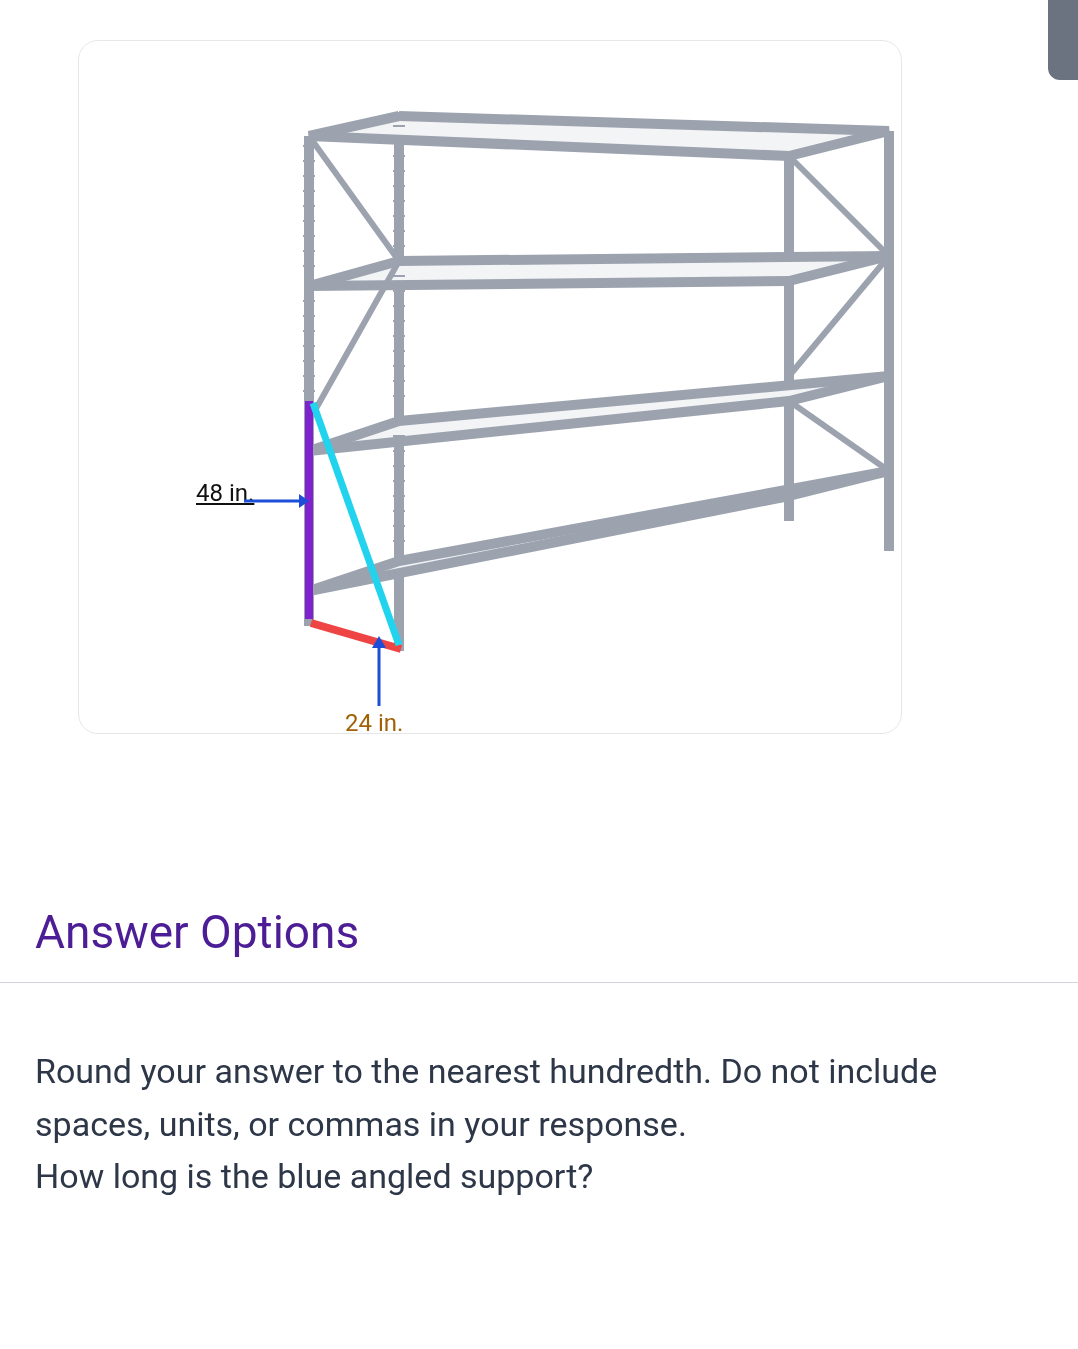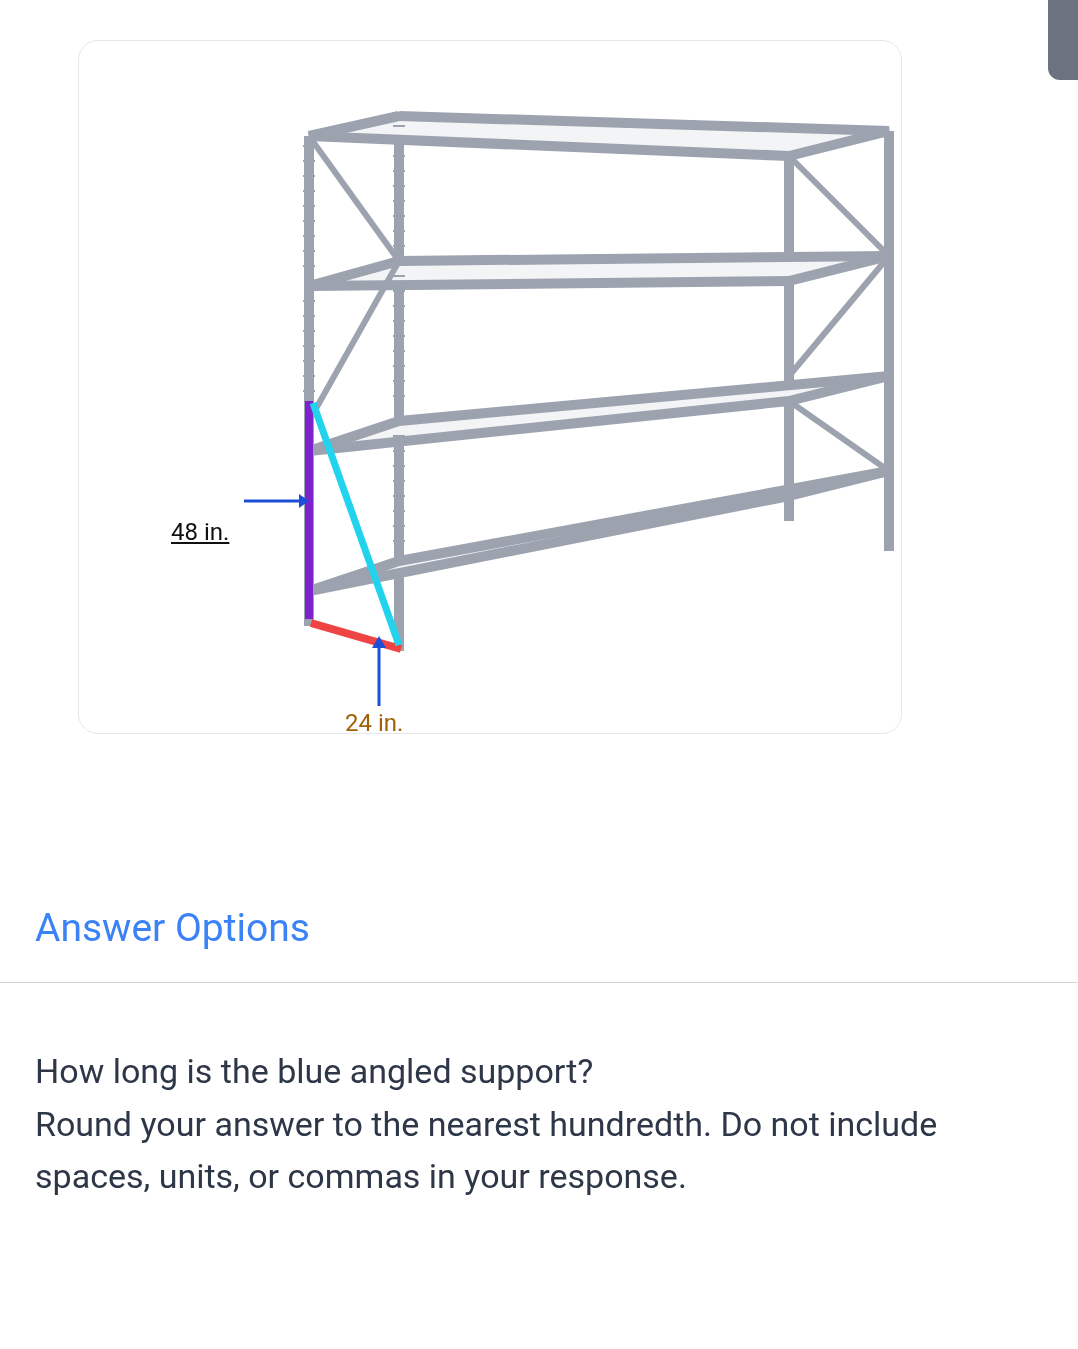--- a/index.html
+++ b/index.html
@@ -35,25 +35,24 @@
       background: #ffffff;
     }
     .shelf-svg {
       position: absolute;
       top: 20px;
       left: 20px;
     }
     .label-48 {
       position: absolute;
       top: 438px;
-      left: 92px;
+      left: 117px;
       font-size: 24px;
       color: #111;
       text-decoration: underline;
-      margin-top: 39px;
     }
     .arrow-48 {
       position: absolute;
       top: 450px;
       left: 165px;
     }
     .label-24 {
       position: absolute;
       top: 668px;
       left: 266px;
@@ -62,23 +61,23 @@
     }
     .arrow-24 {
       position: absolute;
       top: 595px;
       left: 290px;
     }
     .answer-options-heading {
       position: absolute;
       top: 905px;
       left: 35px;
-      font-size: 39px;
+      font-size: 46px;
       font-weight: 400;
-      color: #3b82f6;
+      color: #4c1d95;
     }
     .divider {
       position: absolute;
       top: 982px;
       left: 0;
       width: 100%;
       height: 1px;
       background: #d1d5db;
     }
     .question-block {
@@ -208,15 +207,15 @@
     <polygon points="3,12 10,0 17,12" fill="#1d4ed8"></polygon>
   </svg>
   <div class="label-24">24 in.</div>
 </div>
 
 <div class="answer-options-heading">Answer Options</div>
 
 <div class="divider"></div>
 
 <div class="question-block">
+  <div>Round your answer to the nearest hundredth. Do not include spaces, units, or commas in your response.</div>
   <div>How long is the blue angled support?</div>
-  <div>Round your answer to the nearest hundredth. Do not include spaces, units, or commas in your response.</div>
 </div>
 
 </body></html>

